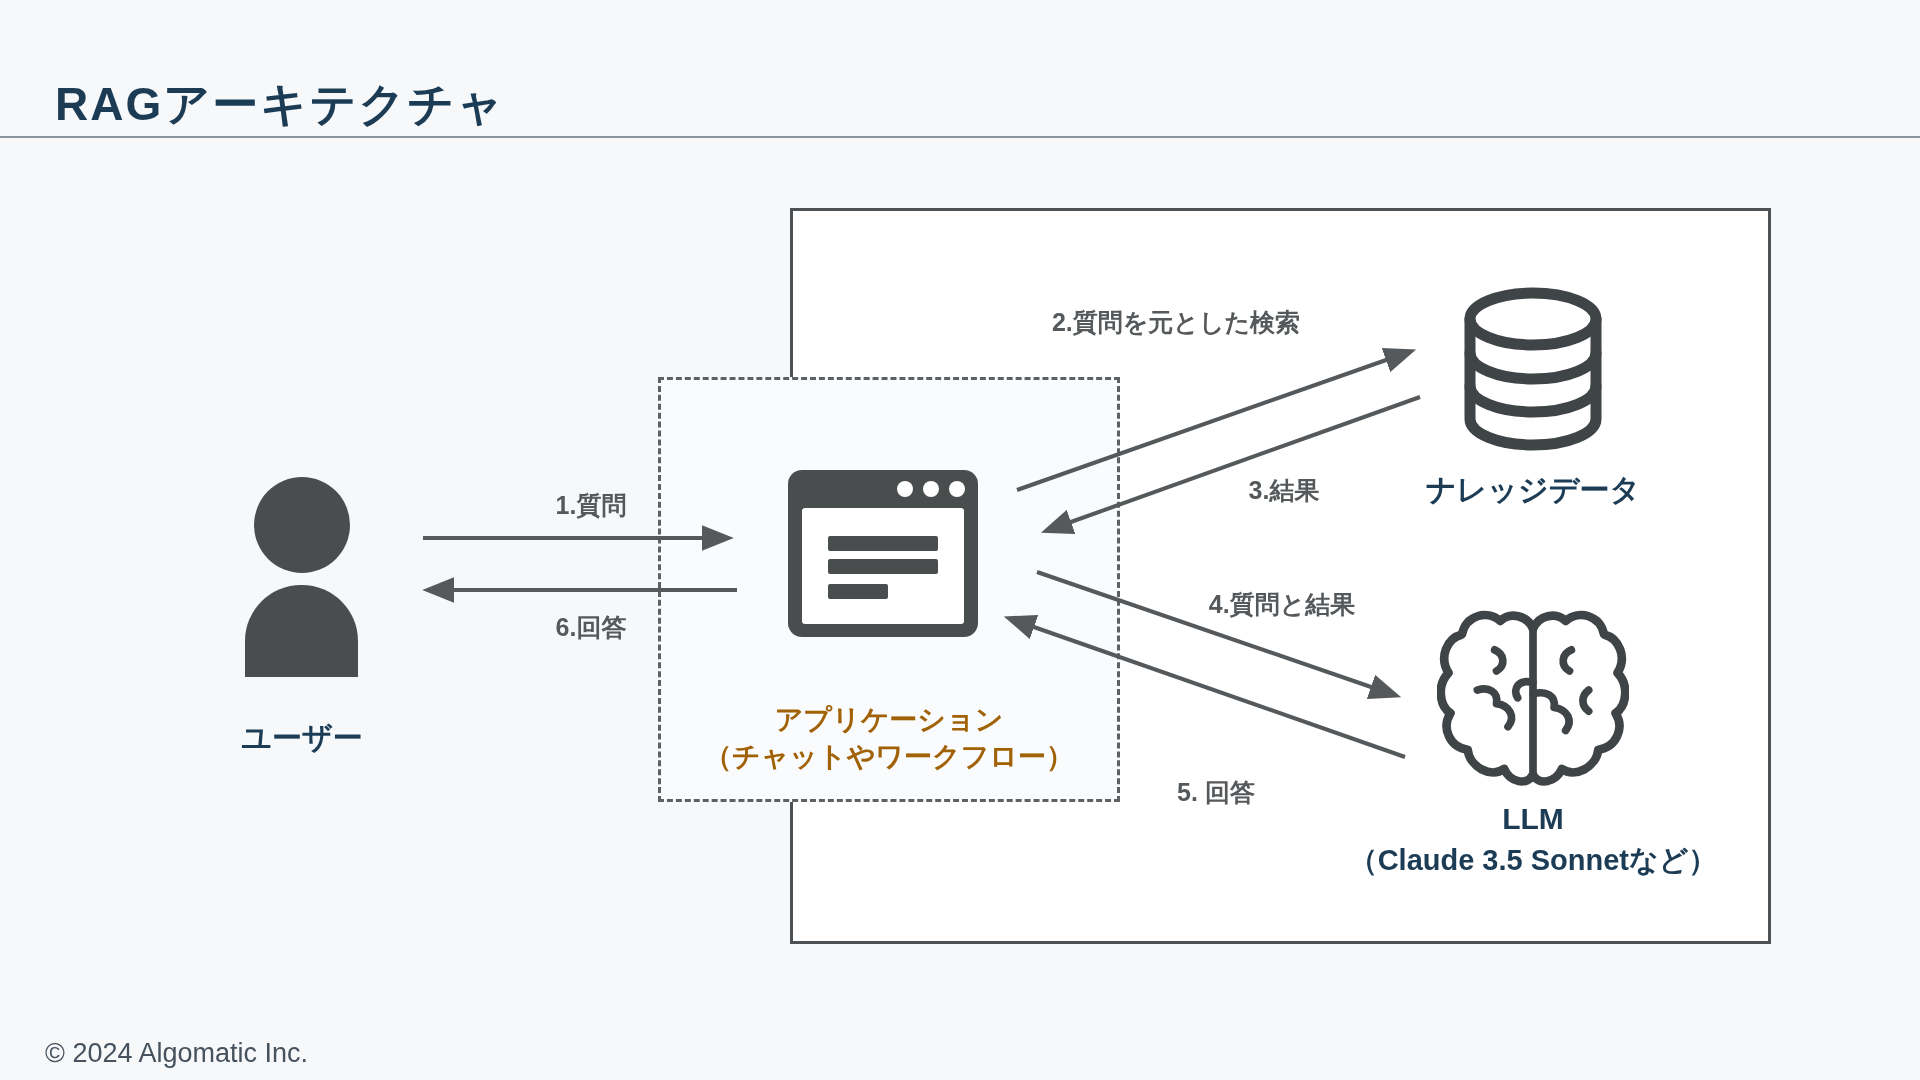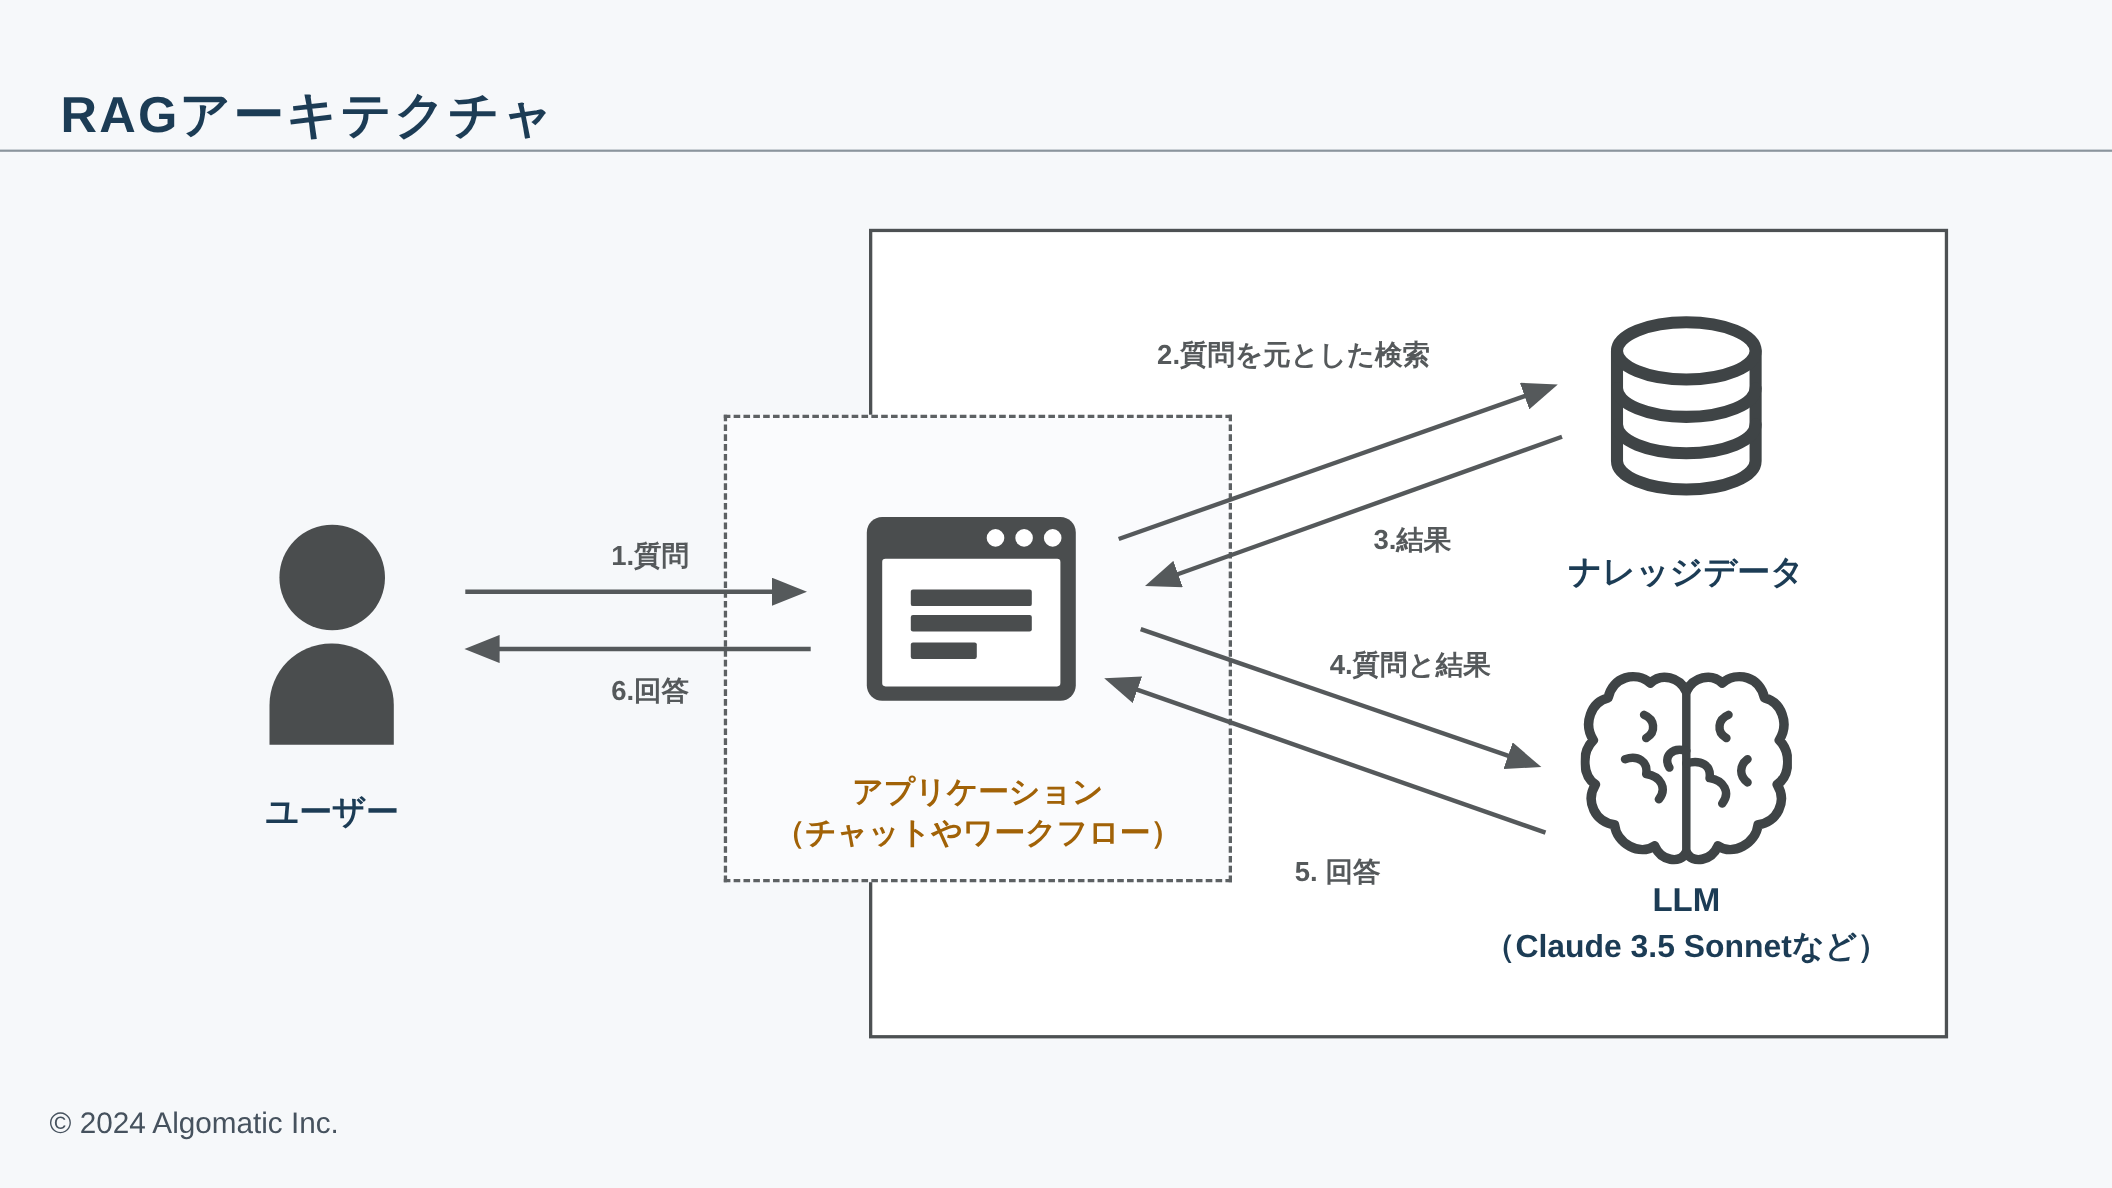--- a/index.html
+++ b/index.html
@@ -53,21 +53,21 @@
     position:absolute;transform:translateX(-50%);
     font-size:28px;font-weight:bold;color:#a16207;white-space:nowrap;
   }
   .arrow-label{
     position:absolute;transform:translateX(-50%);
     font-size:25px;font-weight:bold;color:#55595b;white-space:nowrap;
   }
   .svg-layer{position:absolute;left:0;top:0;width:1920px;height:1080px;}
   .icon-svg{position:absolute;}
   .footer-text{
-    position:absolute;left:45px;top:1006px;
+    position:absolute;left:45px;top:1038px;
     font-size:27px;color:#46525e;
   }
 </style>
 </head>
 <body>
 
 <div id="canvas">
 
   <div class="page-title">RAGアーキテクチャ</div>
   <div class="title-divider"></div>
@@ -112,21 +112,21 @@
   <div class="app-label" style="left:889px;top:738px;">（チャットやワークフロー）</div>
 
   <svg class="icon-svg" style="left:1458px;top:283px;" width="150" height="172" viewBox="0 0 150 172">
     <g stroke="#3f4446" stroke-width="11" fill="#ffffff" stroke-linecap="round">
       <path d="M12,36 V136 A63,26 0 0 0 138,136 V36" fill="#ffffff"></path>
       <ellipse cx="75" cy="36" rx="63" ry="26"></ellipse>
       <path d="M12,70 A63,26 0 0 0 138,70" fill="none"></path>
       <path d="M12,103 A63,26 0 0 0 138,103" fill="none"></path>
     </g>
   </svg>
-  <div class="node-label" style="left:1533px;top:500px;">ナレッジデータ</div>
+  <div class="node-label" style="left:1533px;top:470px;">ナレッジデータ</div>
 
   <svg class="icon-svg" style="left:1437px;top:598px;" width="192" height="192" viewBox="0 0 200 200">
     <g stroke="#3f4446" fill="none" stroke-linecap="round" stroke-linejoin="round">
       <path stroke-width="9" fill="#ffffff" d="M100,32
         C94,18 76,14 66,24 C52,12 30,18 26,38 C10,42 2,62 12,78
         C0,90 2,112 14,120 C4,136 14,156 32,158 C34,176 56,188 70,178
         C76,192 94,196 100,184 C106,196 124,192 130,178 C144,188 166,176 168,158
         C186,156 196,136 186,120 C198,112 200,90 188,78 C198,62 190,42 174,38
         C170,18 148,12 134,24 C124,14 106,18 100,32 Z"></path>
       <path stroke-width="8" d="M100,32 L100,184"></path>

